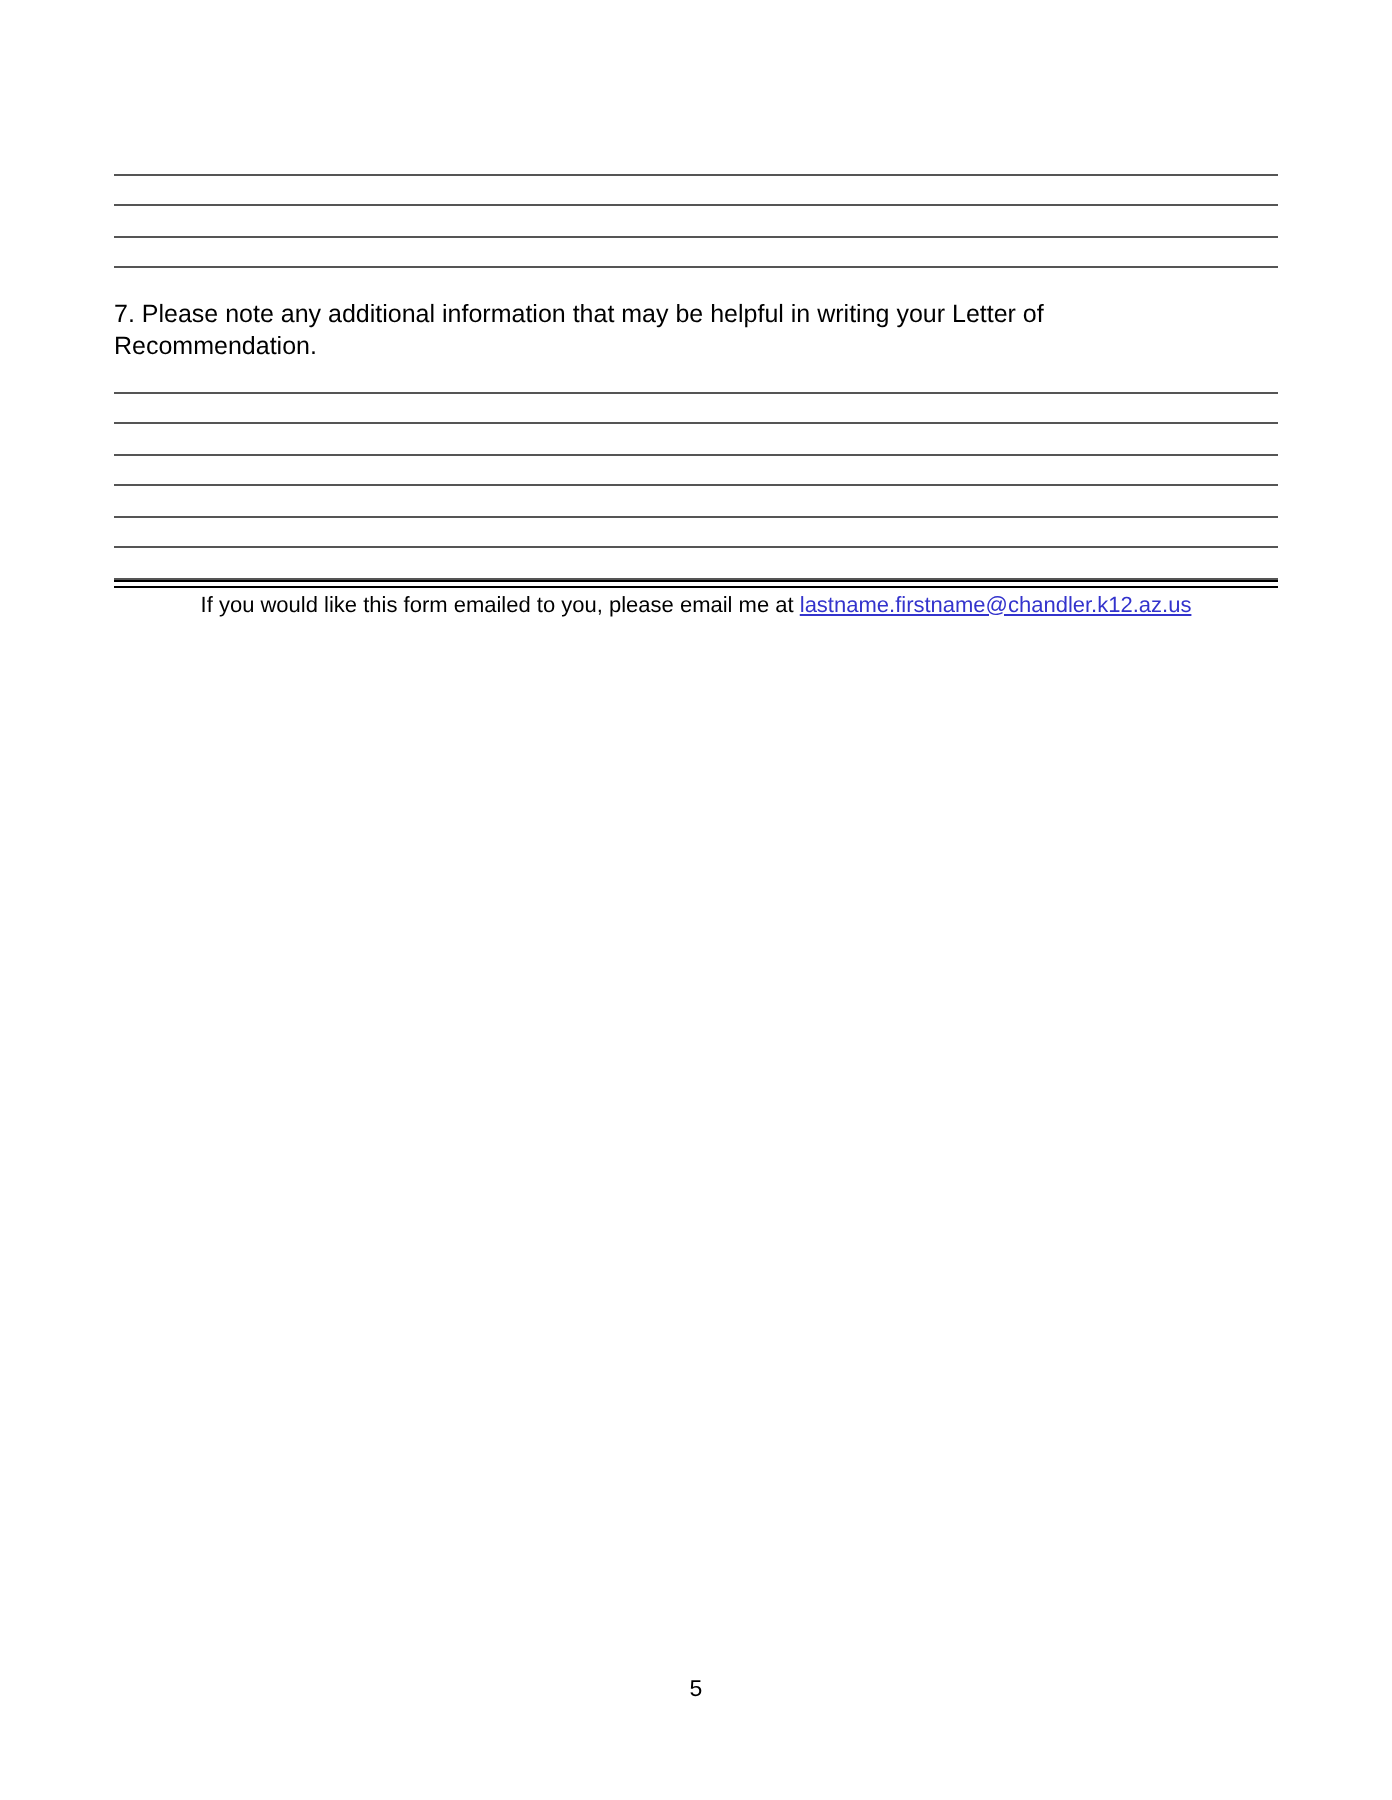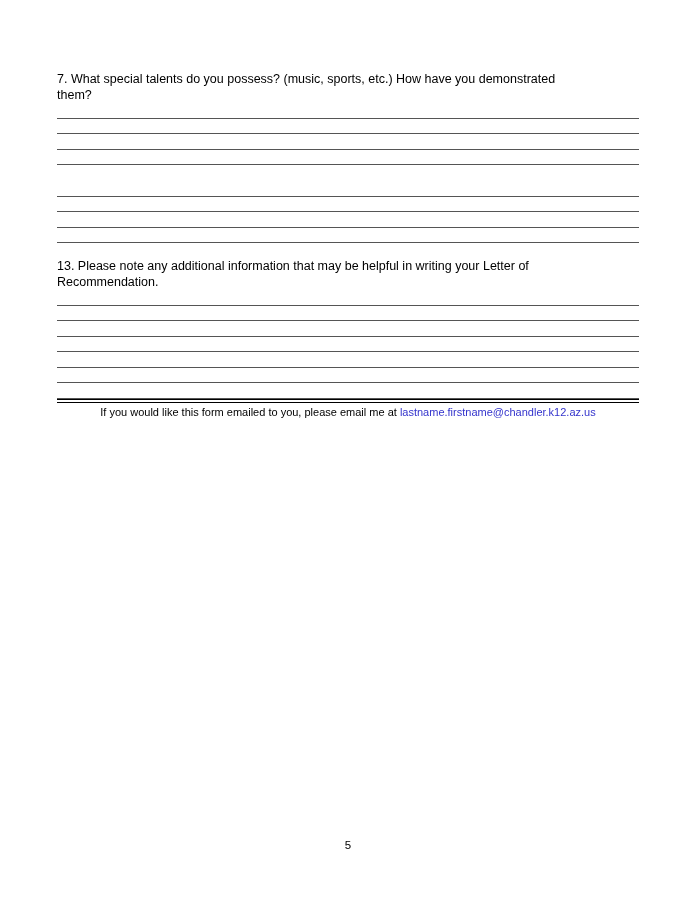--- a/index.html
+++ b/index.html
@@ -40,62 +40,53 @@
   .footer-note {
     border-top: 4px double #000000;
     padding-top: 3px;
     text-align: center;
     font-size: 11px;
     line-height: 13px;
     color: #000000;
   }
   .email-link {
     color: #3333cc;
+    text-decoration: underline;
     cursor: pointer;
   }
   .page-number {
     position: absolute;
     top: 839px;
     left: 0;
     width: 100%;
     text-align: center;
     font-size: 11.5px;
     line-height: 13px;
     color: #000000;
   }
 </style>
 </head>
 <body>
 
 <div class="page">
   <div class="content">
 
-    <section class="qblock">
-      <p class="question">7. What special talents do you possess? (music, sports, etc.) How have you demonstrated
-them?</p>
-      <div class="lines">
-          <div class="answer-line"></div>
-          <div class="answer-line"></div>
-          <div class="answer-line"></div>
-          <div class="answer-line"></div>
-        </div>
-    </section>
 
 
     <section class="qblock">
       <div class="lines">
           <div class="answer-line"></div>
           <div class="answer-line"></div>
           <div class="answer-line"></div>
           <div class="answer-line"></div>
         </div>
     </section>
 
     <section class="qblock">
-      <p class="question">13. Please note any additional information that may be helpful in writing your Letter of
+      <p class="question">7. Please note any additional information that may be helpful in writing your Letter of
 Recommendation.</p>
       <div class="lines">
           <div class="answer-line"></div>
           <div class="answer-line"></div>
           <div class="answer-line"></div>
           <div class="answer-line"></div>
           <div class="answer-line"></div>
           <div class="answer-line"></div>
           <div class="answer-line"></div>
         </div>

